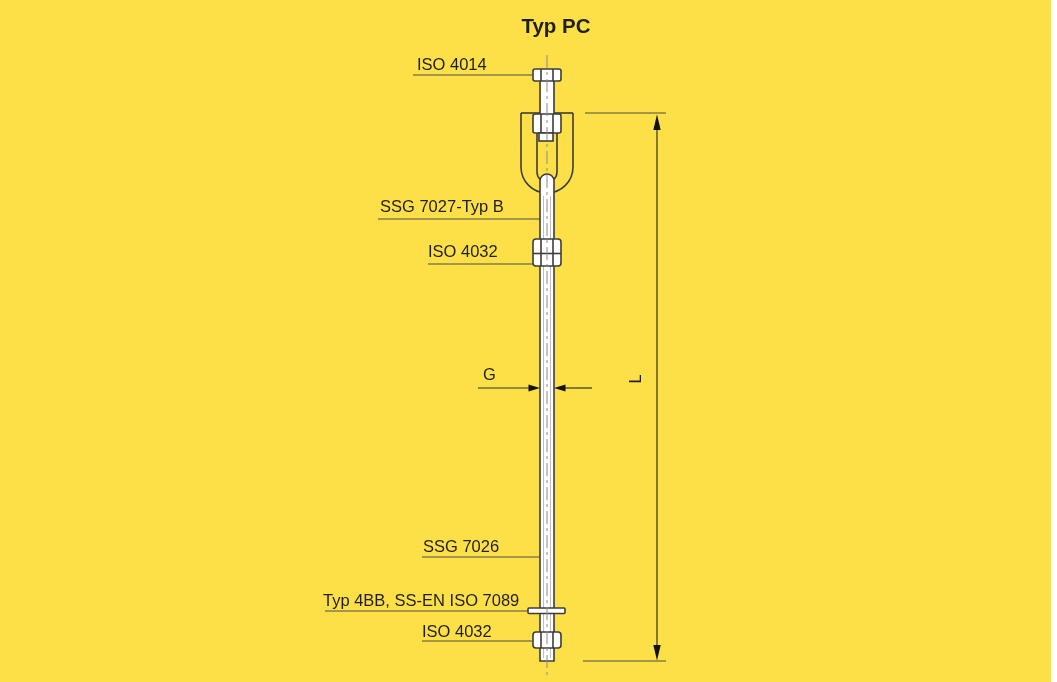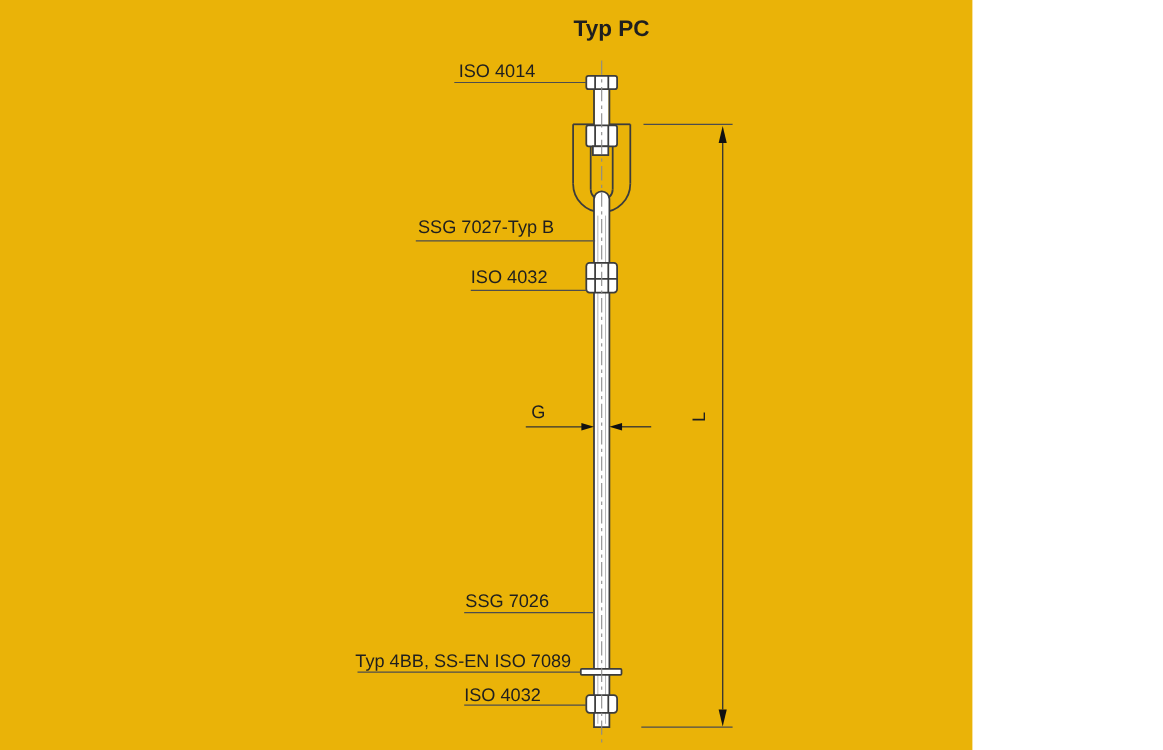--- a/index.html
+++ b/index.html
@@ -1,20 +1,20 @@
 <!DOCTYPE html>
 <html><head>
 <meta charset="utf-8">
 <style>
   html, body { margin: 0; padding: 0; background: #ffffff; }
   .page {
     position: relative;
-    width: 884px;
+    width: 1051px;
     height: 682px;
-    background: #eab308;
+    background: #fde047;
     font-family: "Liberation Sans", sans-serif;
     overflow: hidden;
   }
   svg.drawing { position: absolute; left: 0; top: 0; }
   svg.drawing text {
     font-family: "Liberation Sans", sans-serif;
     font-size: 16.5px;
     fill: #1f1f1f;
   }
   svg.drawing text.title {

